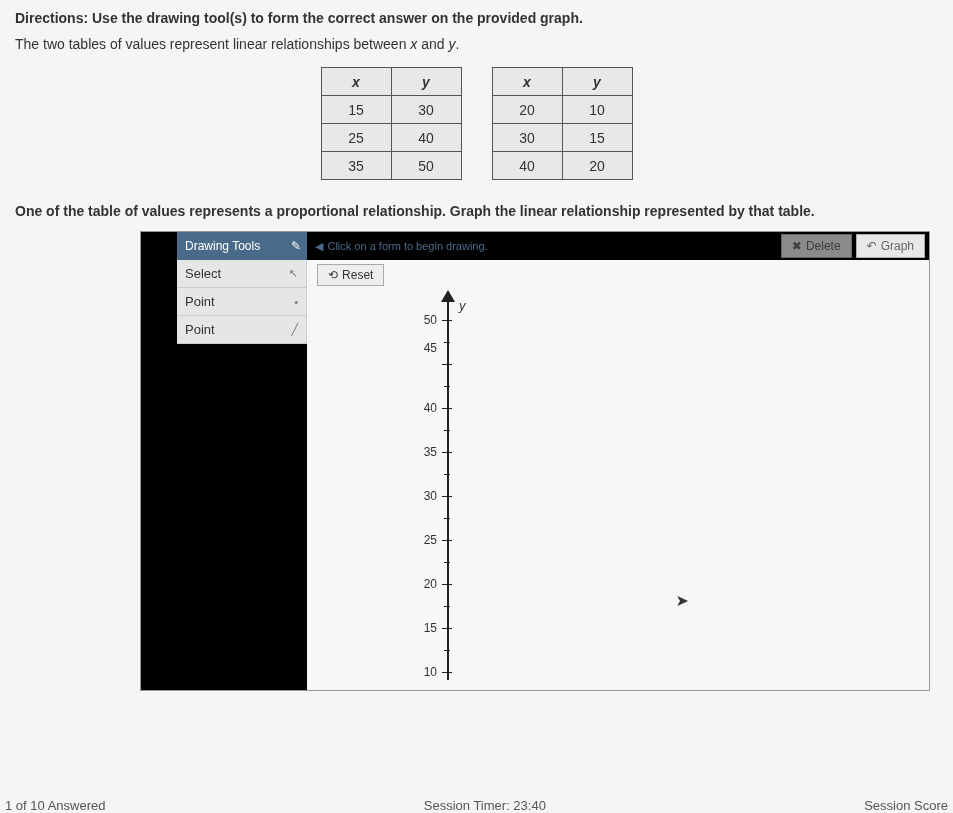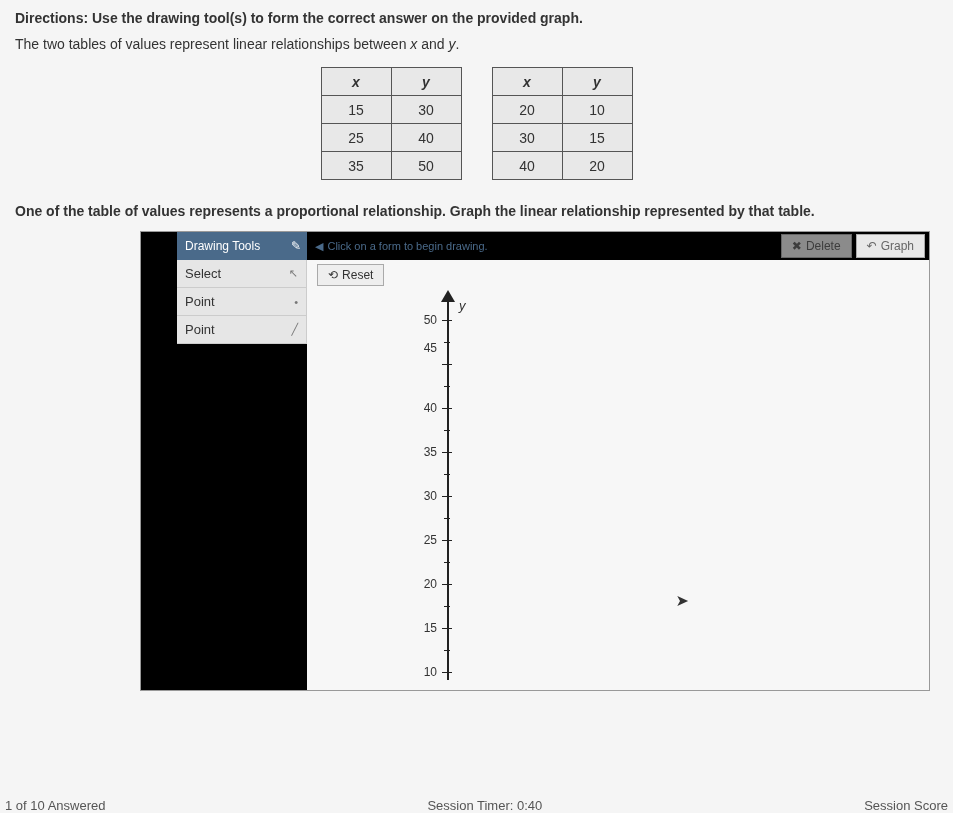--- a/index.html
+++ b/index.html
@@ -332,15 +332,15 @@
             <span class="tick-label" style="top:372px">10</span>
         </div>
       </div>
       <div class="cursor">➤</div>
     </div>
   </div>
 </div>
 
 <div class="footer">
   <div class="footer-left">1 of 10 Answered</div>
-  <div class="footer-center">Session Timer: 0:40</div>
+  <div class="footer-center">Session Timer: 23:40</div>
   <div class="footer-right">Session Score</div>
 </div>
 
 </body></html>

